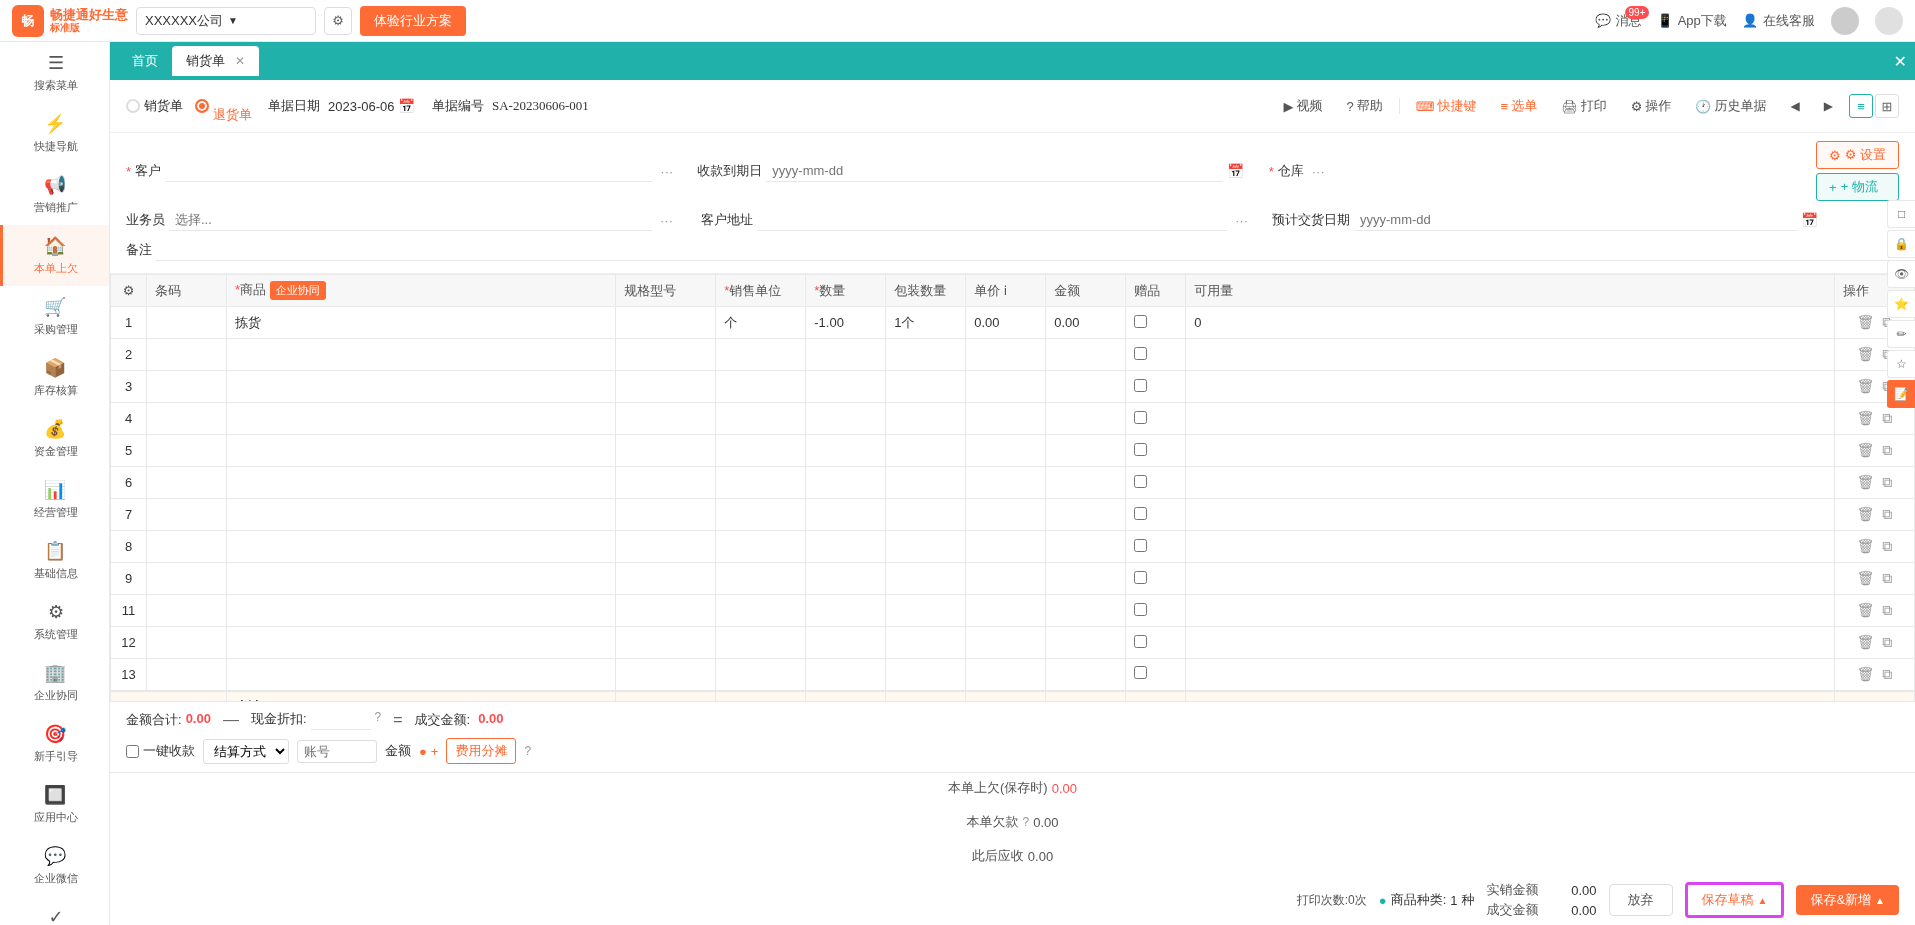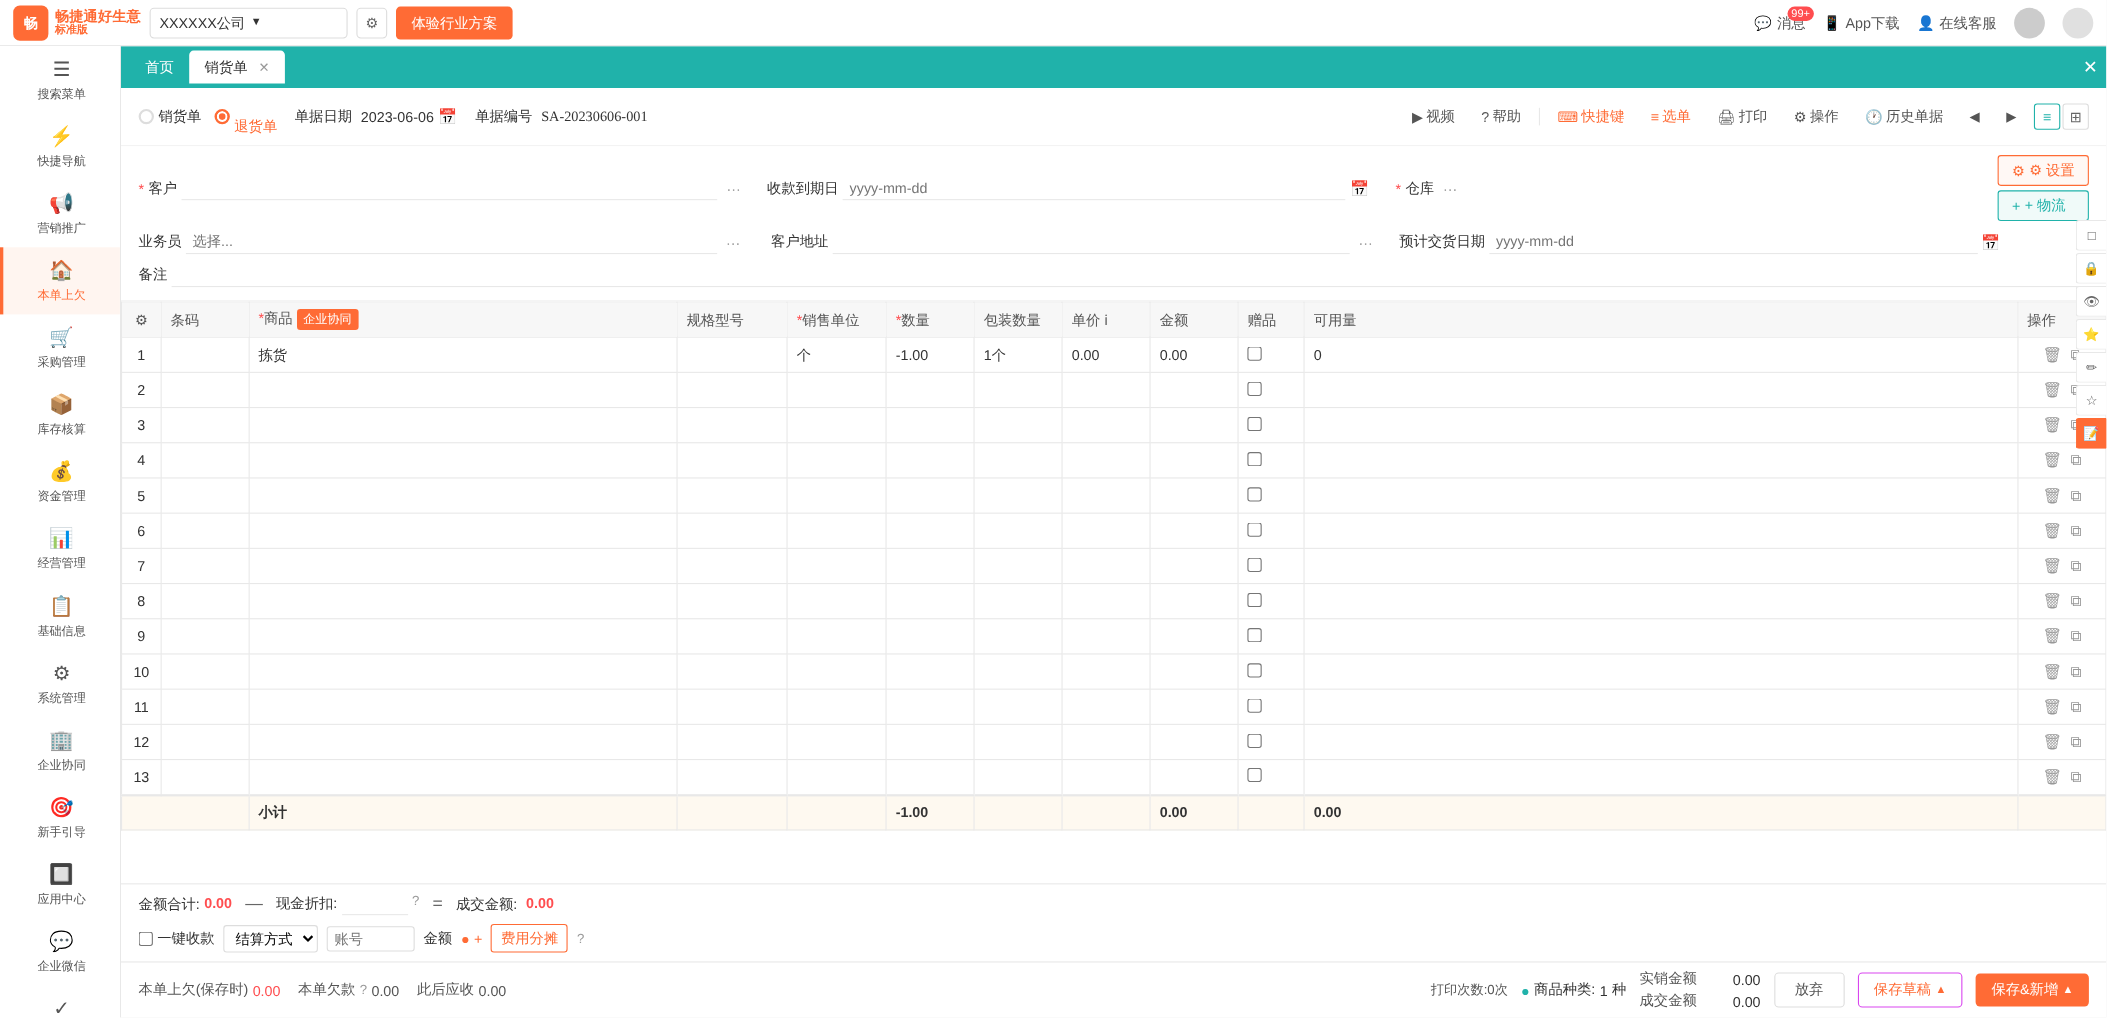--- a/index.html
+++ b/index.html
@@ -89,29 +89,29 @@
     .amount-row { display: flex; align-items: center; gap: 12px; }
     .amount-item { display: flex; align-items: flex-start; gap: 4px; }
     .minus-sign { color: #666; font-size: 16px; }
     .equals-sign { color: #666; font-size: 16px; }
     .payment-row { display: flex; align-items: center; gap: 8px; }
     .checkbox-item { display: flex; align-items: center; gap: 4px; cursor: pointer; }
     .pay-select { border: 1px solid #ddd; border-radius: 3px; padding: 3px 6px; background: #fff; }
     .expense-btn { border: 1px solid #ff6b35; color: #ff6b35; background: #fff; border-radius: 3px; padding: 3px 8px; cursor: pointer; }
 
     
-    .footer-bar { display: flex; align-items: center; background: #fff; border-top: 1px solid #e8e8e8; padding: 6px 16px; gap: 16px; }
+    .footer-bar { display: flex; align-items: center; background: #fff; border-top: 1px solid #e8e8e8; padding: 6px 16px; gap: 16px; flex-direction: column; }
     .footer-stat { display: flex; align-items: center; gap: 4px; color: #555; font-size: 12px; }
     .footer-right { margin-left: auto; display: flex; align-items: center; gap: 12px; }
     .summary-box { display: flex; flex-direction: column; align-items: flex-end; gap: 2px; }
     .summary-row { display: flex; align-items: center; gap: 8px; font-size: 12px; }
     .summary-label { color: #555; }
     .summary-val { color: #333; min-width: 50px; text-align: right; }
     .btn-discard { border: 1px solid #ddd; background: #fff; color: #555; border-radius: 4px; padding: 6px 18px; cursor: pointer; }
-    .btn-draft { border: 1px solid #d946ef; background: #fff; color: #ff6b35; border-radius: 4px; padding: 6px 14px; cursor: pointer; display: flex; align-items: center; gap: 4px; }
+    .btn-draft { border: 3px solid #d946ef; background: #fff; color: #ff6b35; border-radius: 4px; padding: 6px 14px; cursor: pointer; display: flex; align-items: center; gap: 4px; }
     .btn-save { background: #ff6b35; color: #fff; border: none; border-radius: 4px; padding: 6px 14px; cursor: pointer; display: flex; align-items: center; gap: 4px; }
     .btn-chevron { font-size: 10px; }
 
     
     .right-toolbar { position: fixed; right: 0; top: 200px; display: flex; flex-direction: column; gap: 2px; z-index: 100; }
     .rt-btn { width: 28px; height: 28px; background: #fff; border: 1px solid #e8e8e8; border-right: none; display: flex; align-items: center; justify-content: center; cursor: pointer; color: #666; font-size: 12px; border-radius: 3px 0 0 3px; }
     .rt-btn.orange { background: #ff6b35; color: #fff; border-color: #ff6b35; }
 
     .help-question { color: #999; cursor: pointer; font-size: 12px; }
     .print-count { color: #555; font-size: 12px; }
@@ -523,37 +523,20 @@
     <td></td>
     <td></td>
     <td><input type="checkbox" style=""></td>
     <td></td>
     <td class="col-actions">
       <span class="action-icon">🗑</span>
       <span class="action-icon">⧉</span>
     </td>
   </tr>
               <tr>
-    <td class="col-no">10</td>
-    <td></td>
-    <td></td>
-    <td></td>
-    <td></td>
-    <td class=""></td>
-    <td></td>
-    <td></td>
-    <td></td>
-    <td><input type="checkbox" style=""></td>
-    <td></td>
-    <td class="col-actions">
-      <span class="action-icon">🗑</span>
-      <span class="action-icon">⧉</span>
-    </td>
-  </tr>
-              <tr>
     <td class="col-no">11</td>
     <td></td>
     <td></td>
     <td></td>
     <td></td>
     <td class=""></td>
     <td></td>
     <td></td>
     <td></td>
     <td><input type="checkbox" style=""></td>

